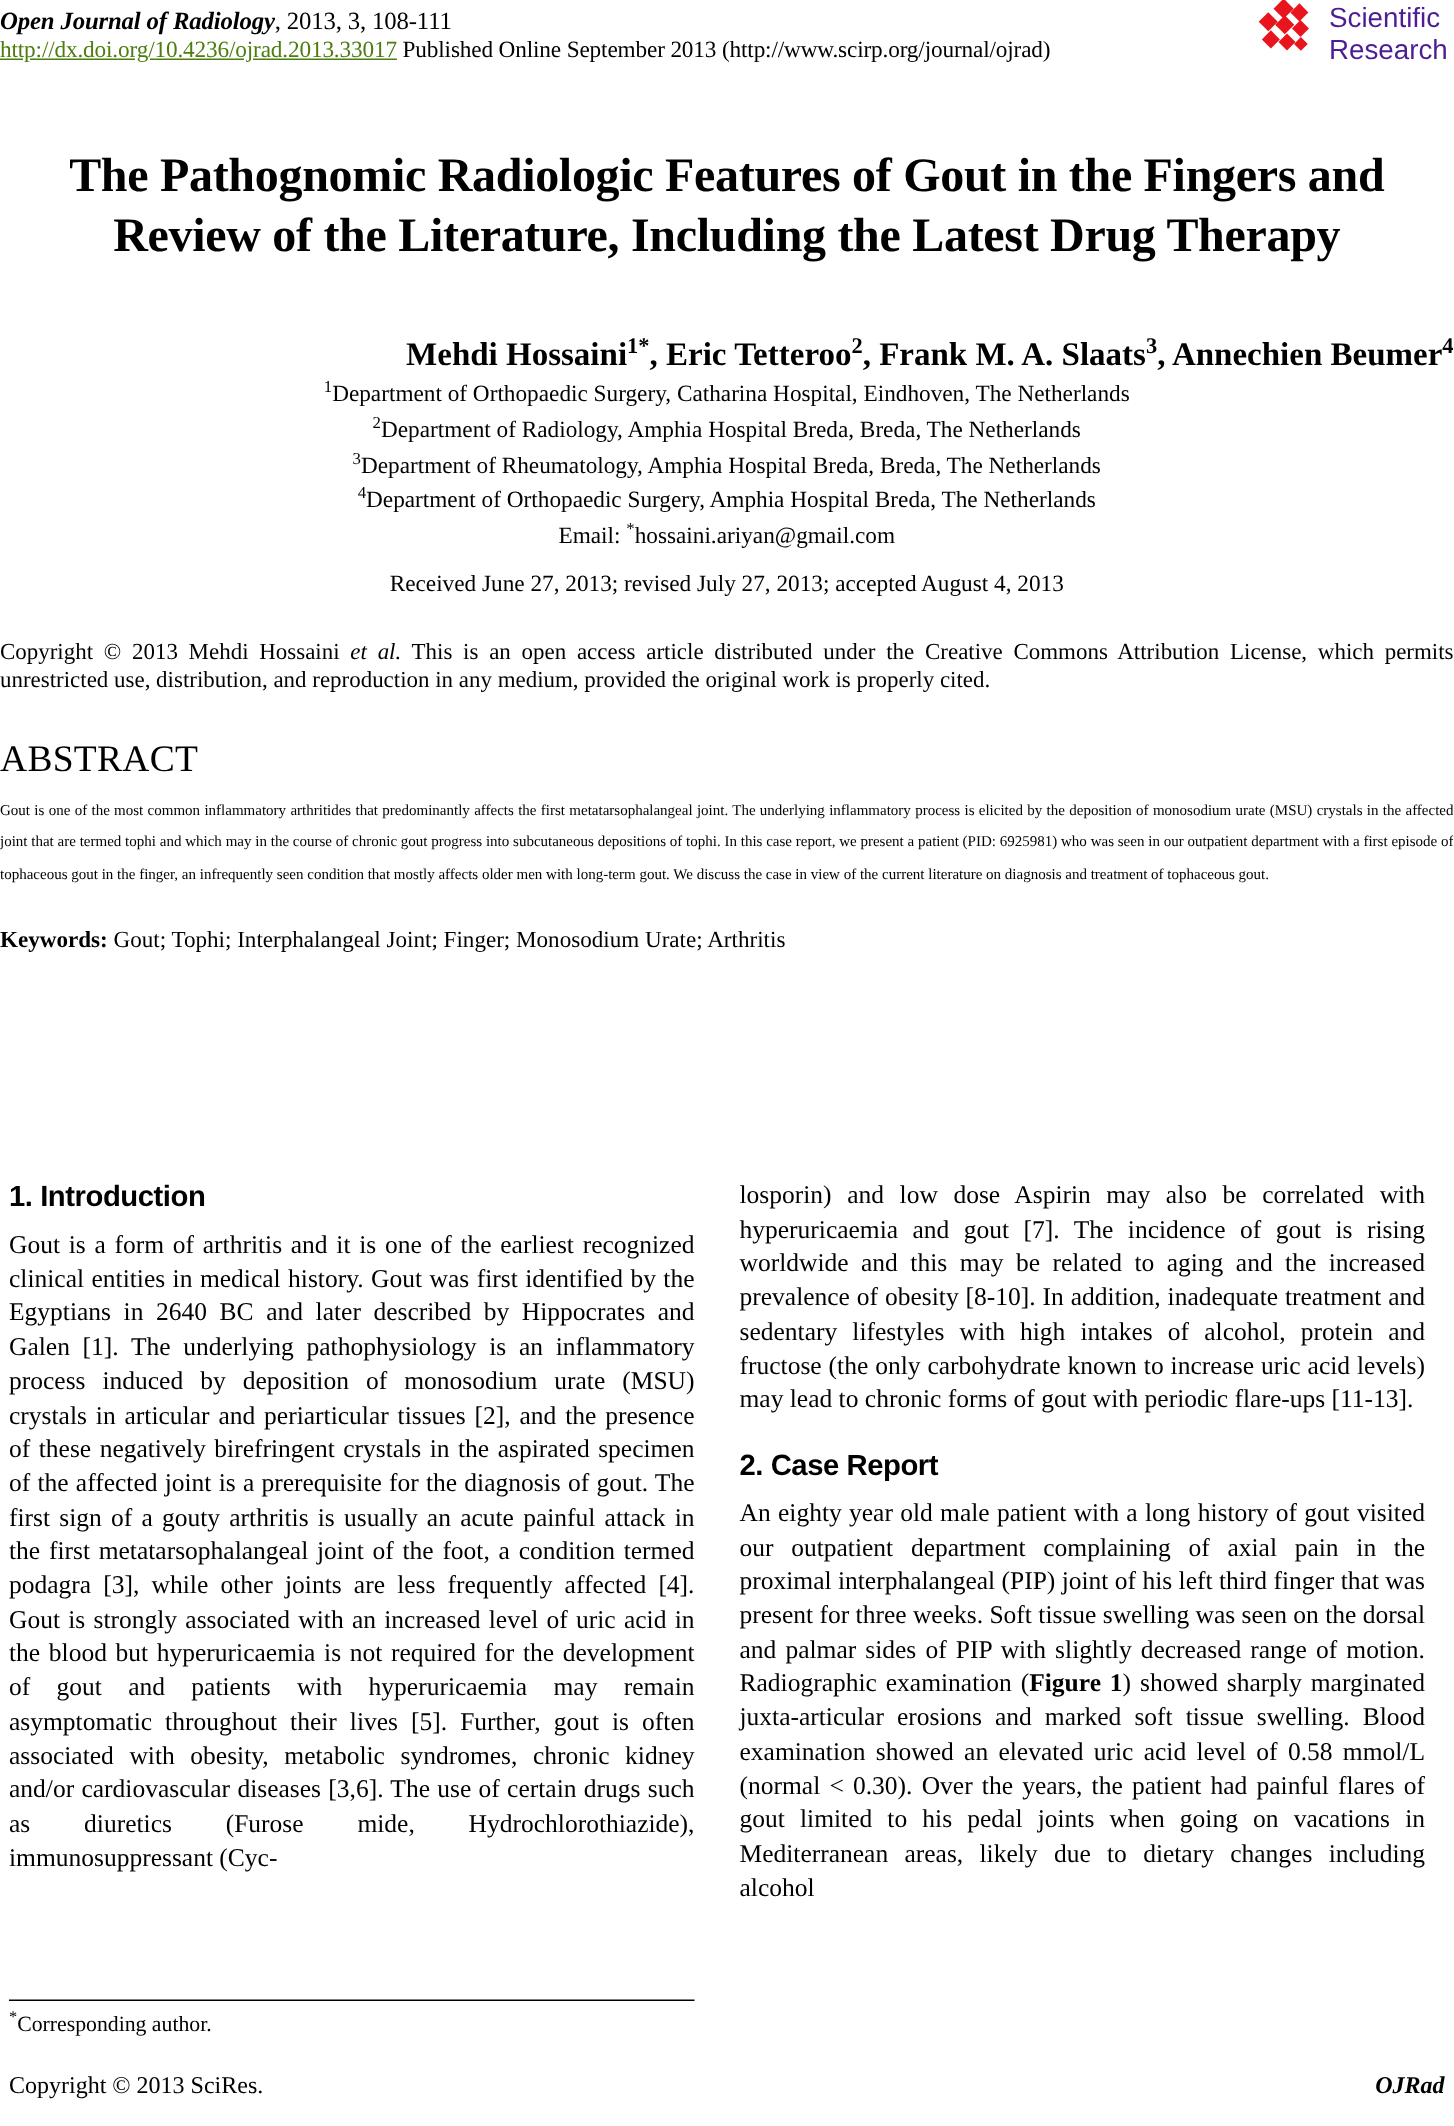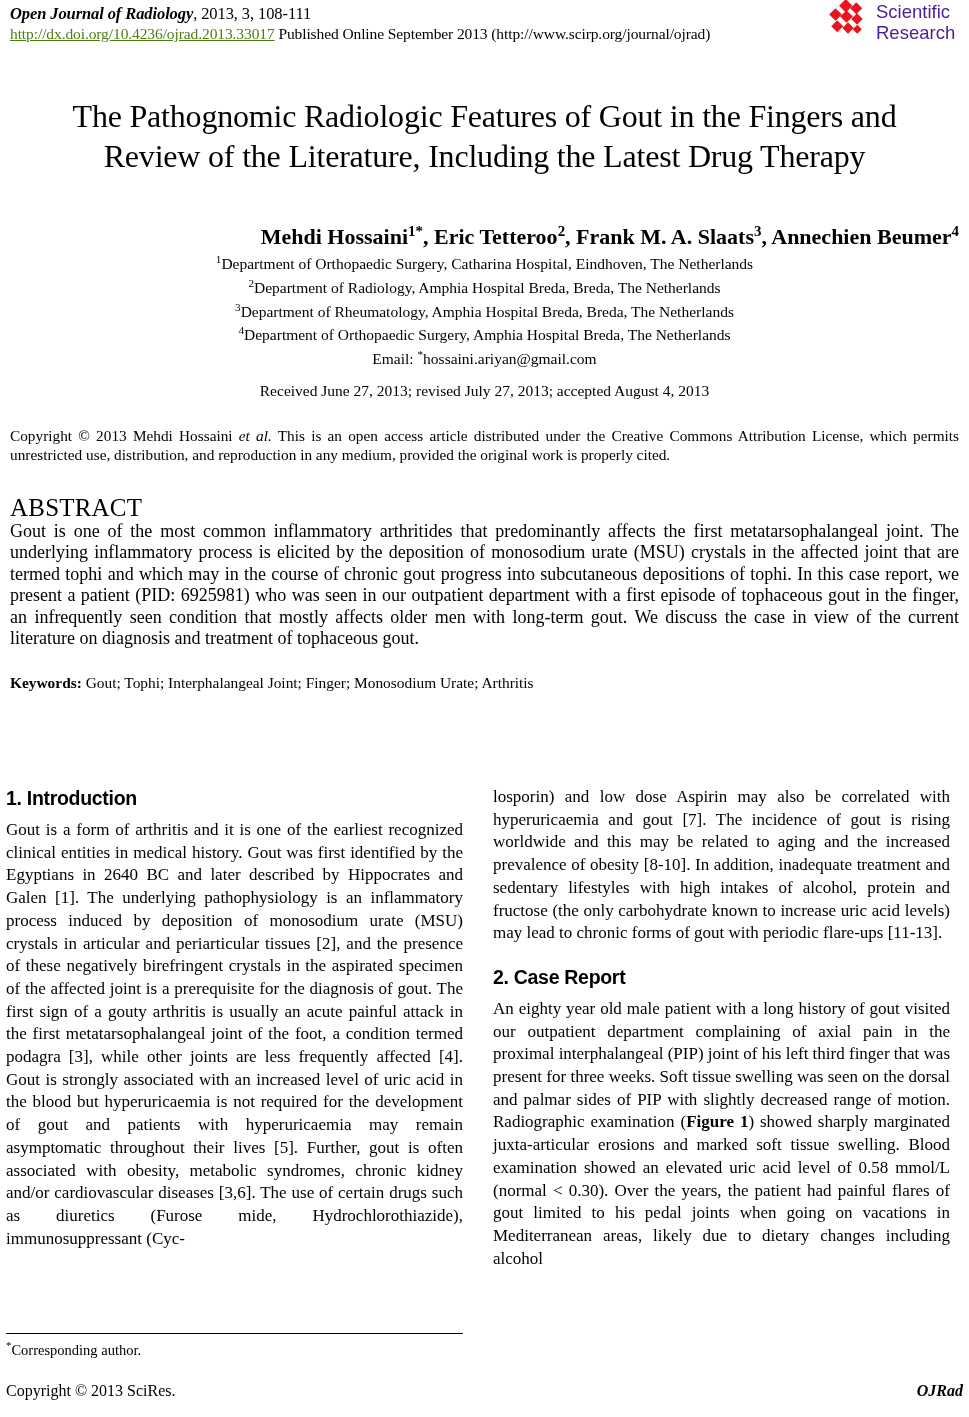--- a/index.html
+++ b/index.html
@@ -13,21 +13,21 @@
     color: #000000;
   }
   .page {
     position: relative;
     width: 969px;
     height: 1417px;
     margin: 0 auto;
     background: #ffffff;
     overflow: hidden;
     box-sizing: border-box;
-    padding: 0 10px;
+    padding: 0 0;
   }
 
   
   .masthead {
     position: relative;
     padding-top: 4px;
     height: 52px;
   }
   .mast-line1 {
     font-size: 16.5px;
@@ -65,21 +65,21 @@
     line-height: 21px;
     font-weight: 400;
     color: #4c1d95;
     white-space: nowrap;
   }
 
   
   .title {
     text-align: center;
     font-size: 32px;
-    font-weight: normal;
+    font-weight: bold;
     line-height: 40px;
     margin: 40px 38px 0 38px;
     letter-spacing: -0.2px;
   }
   .authors {
     text-align: right;
     font-size: 22px;
     font-weight: bold;
     line-height: 26px;
     margin-top: 42px;
@@ -113,23 +113,24 @@
 
   
   .abstract-head {
     font-size: 25px;
     font-weight: normal;
     line-height: 26px;
     margin-top: 30px;
     letter-spacing: 0.2px;
   }
   .abstract-body {
-    font-size: 18px;
+    font-size: 10px;
     line-height: 21.5px;
     text-align: justify;
+    margin-top: 10px;
   }
   .keywords {
     font-size: 15.4px;
     line-height: 21.5px;
     text-align: justify;
     margin-top: 22px;
   }
   .keywords b { font-weight: bold; }
 
   

